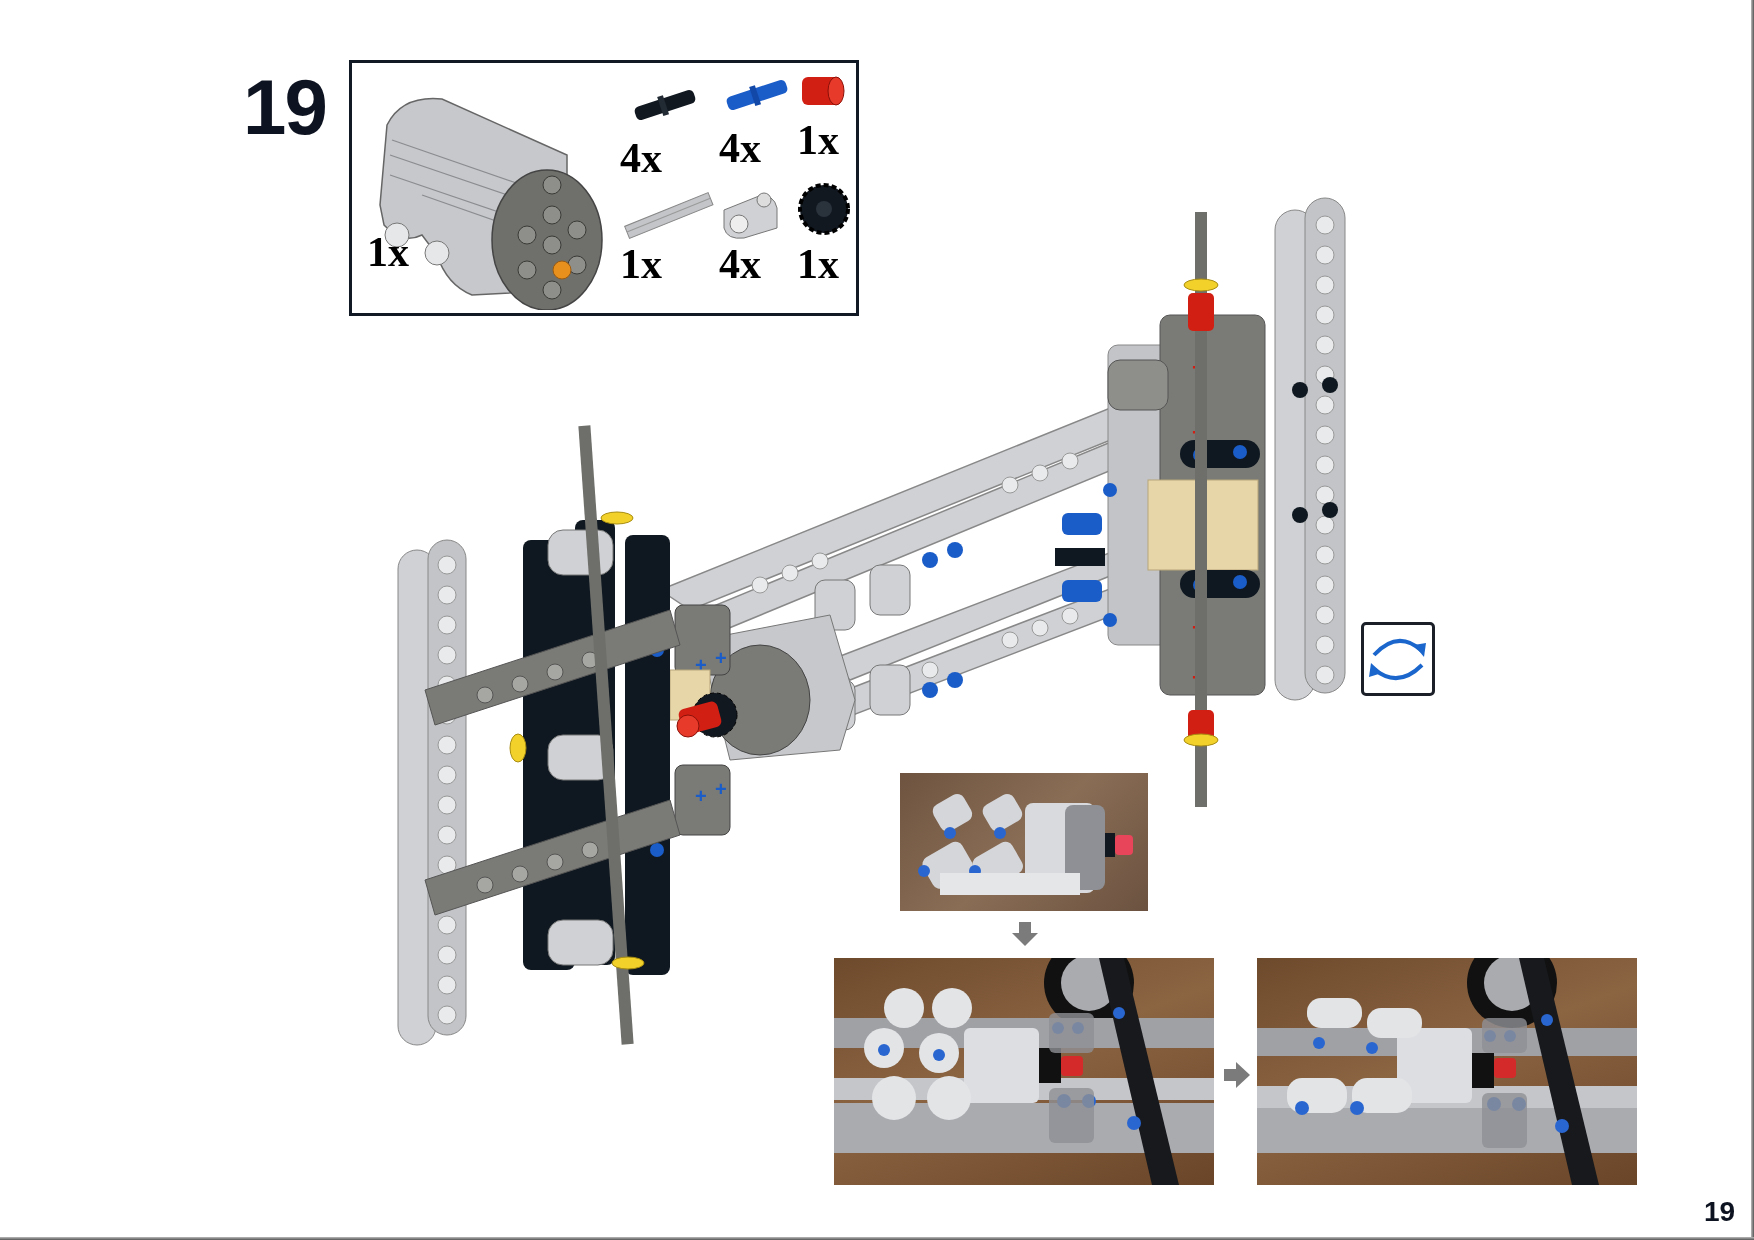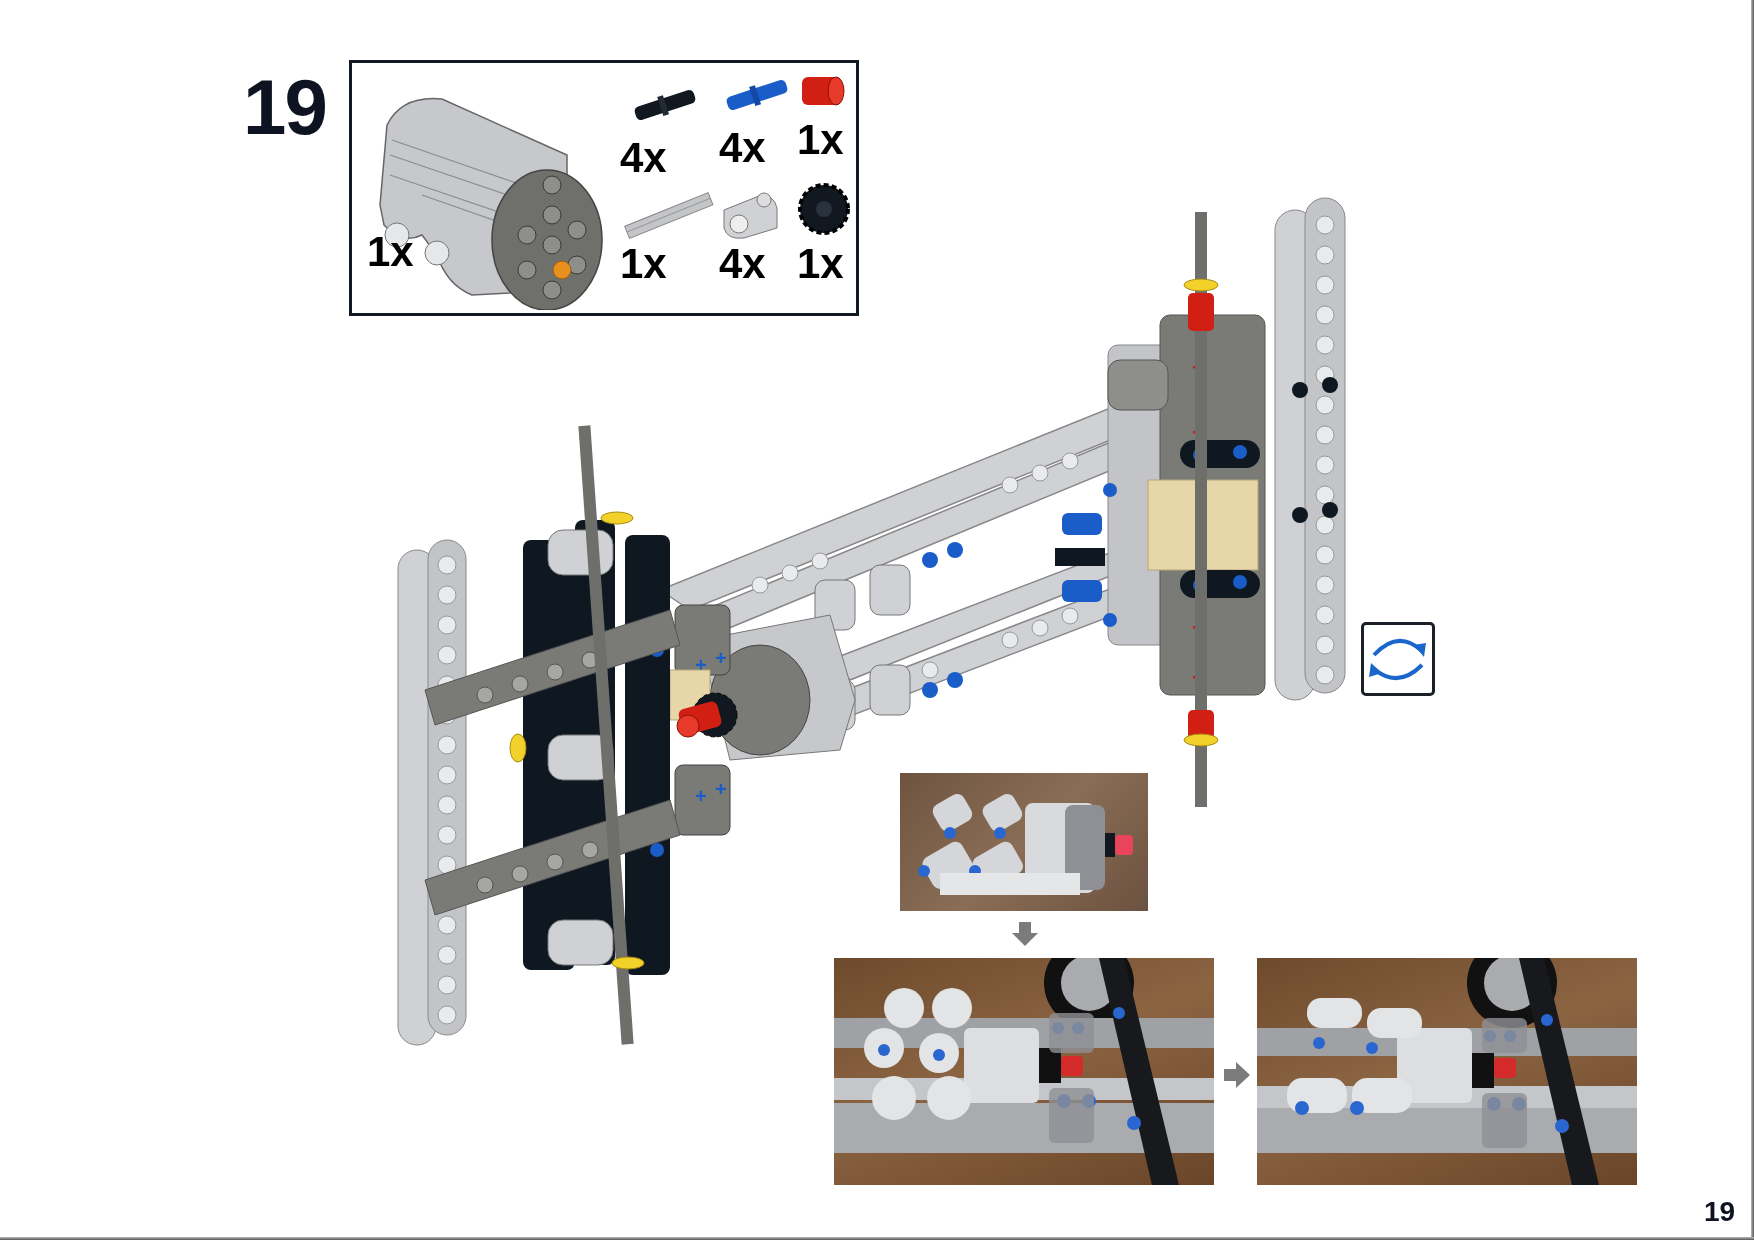--- a/index.html
+++ b/index.html
@@ -2,21 +2,21 @@
 <html><head>
 <meta charset="utf-8">
 <style>
   html,body{margin:0;padding:0;background:#fff;}
   body{width:1754px;height:1240px;position:relative;overflow:hidden;font-family:"Liberation Sans",sans-serif;}
   .page-edge-r{position:absolute;right:0;top:0;width:3px;height:1240px;background:linear-gradient(to right,#bbb,#555);}
   .page-edge-b{position:absolute;left:0;bottom:0;width:1754px;height:3px;background:linear-gradient(to bottom,#bbb,#555);}
   .step-number{position:absolute;left:243px;top:68px;font-size:78px;font-weight:bold;color:#0d1320;letter-spacing:-2px;line-height:1;}
   .parts-box{position:absolute;left:349px;top:60px;width:510px;height:256px;border:3px solid #111a24;box-sizing:border-box;background:#fff;}
   .part{position:absolute;}
-  .qty{position:absolute;font-size:42px;font-weight:bold;color:#000;line-height:1;}
+  .qty{position:absolute;font-size:42px;font-weight:bold;color:#000;line-height:1;font-family:Liberation Serif, serif;}
   .model{position:absolute;left:0;top:0;}
   .rotate-icon{position:absolute;left:1361px;top:622px;width:74px;height:74px;border:3px solid #1a1f28;border-radius:5px;box-sizing:border-box;background:#fff;}
   .photo{position:absolute;overflow:hidden;}
   .arrow{position:absolute;}
   .page-number{position:absolute;left:1704px;top:1196px;font-size:28px;font-weight:bold;color:#0d1320;}
 </style>
 </head>
 <body>
 
 <div class="page-edge-r"></div>

